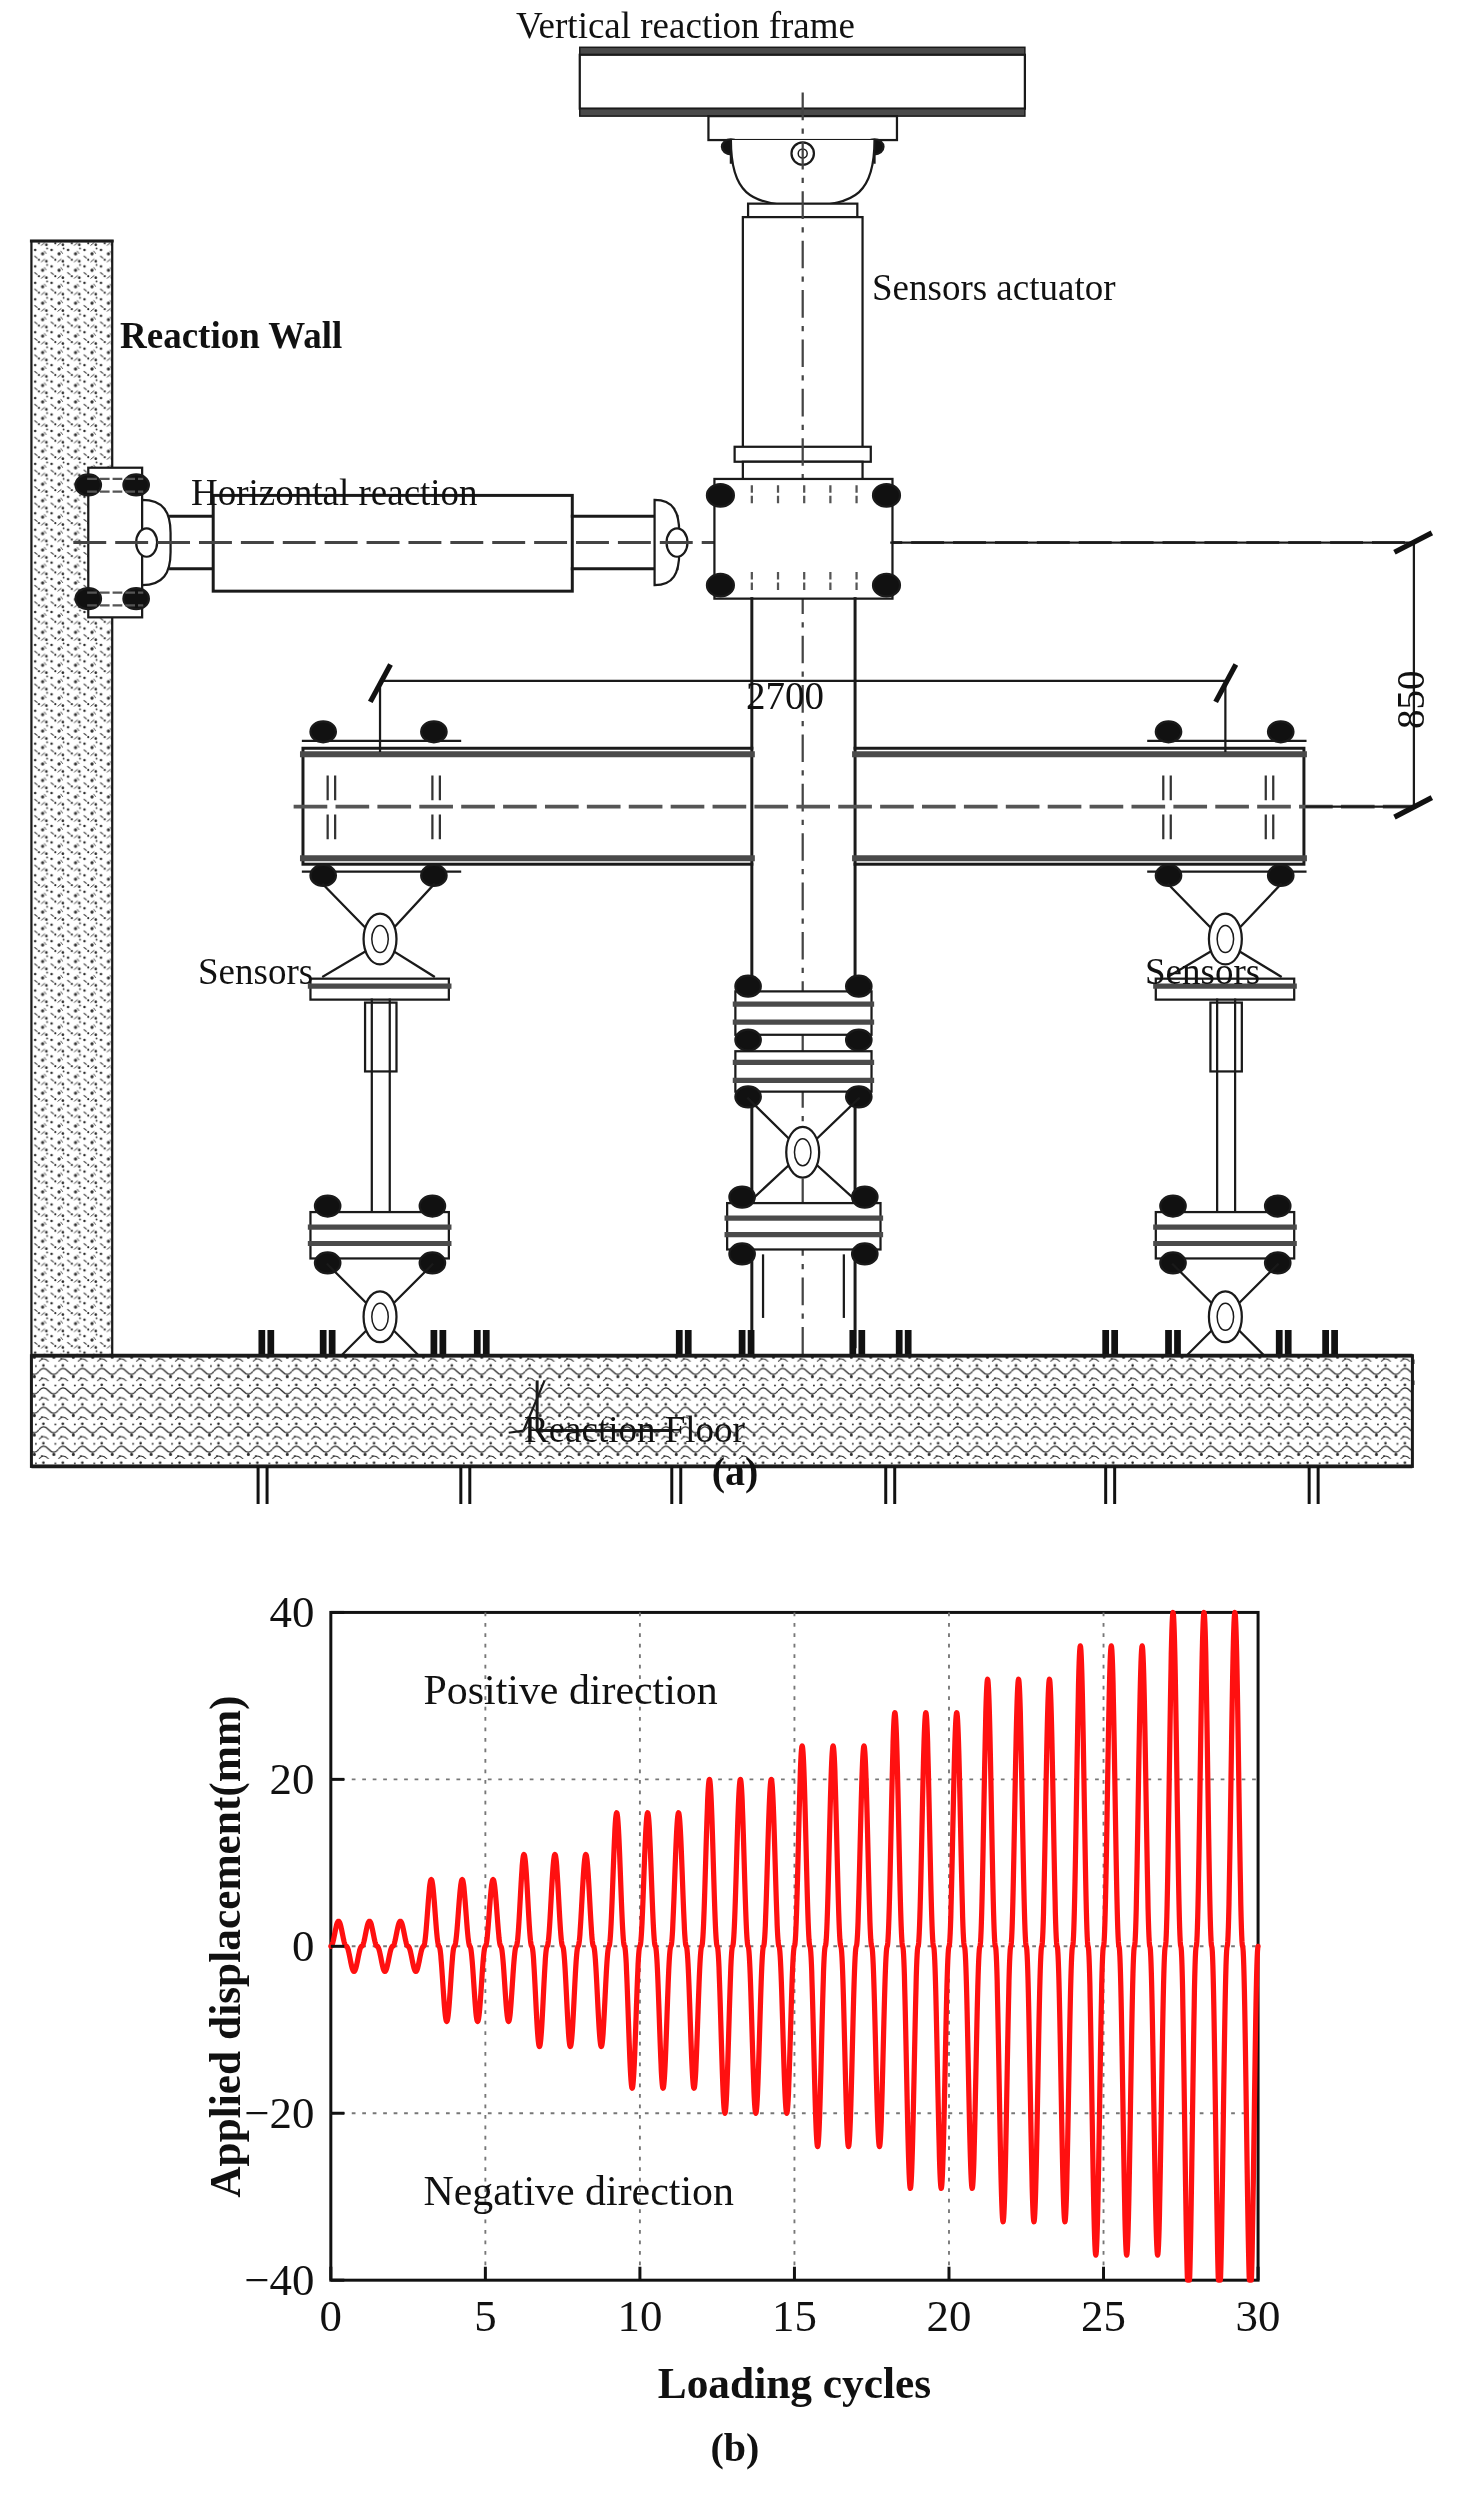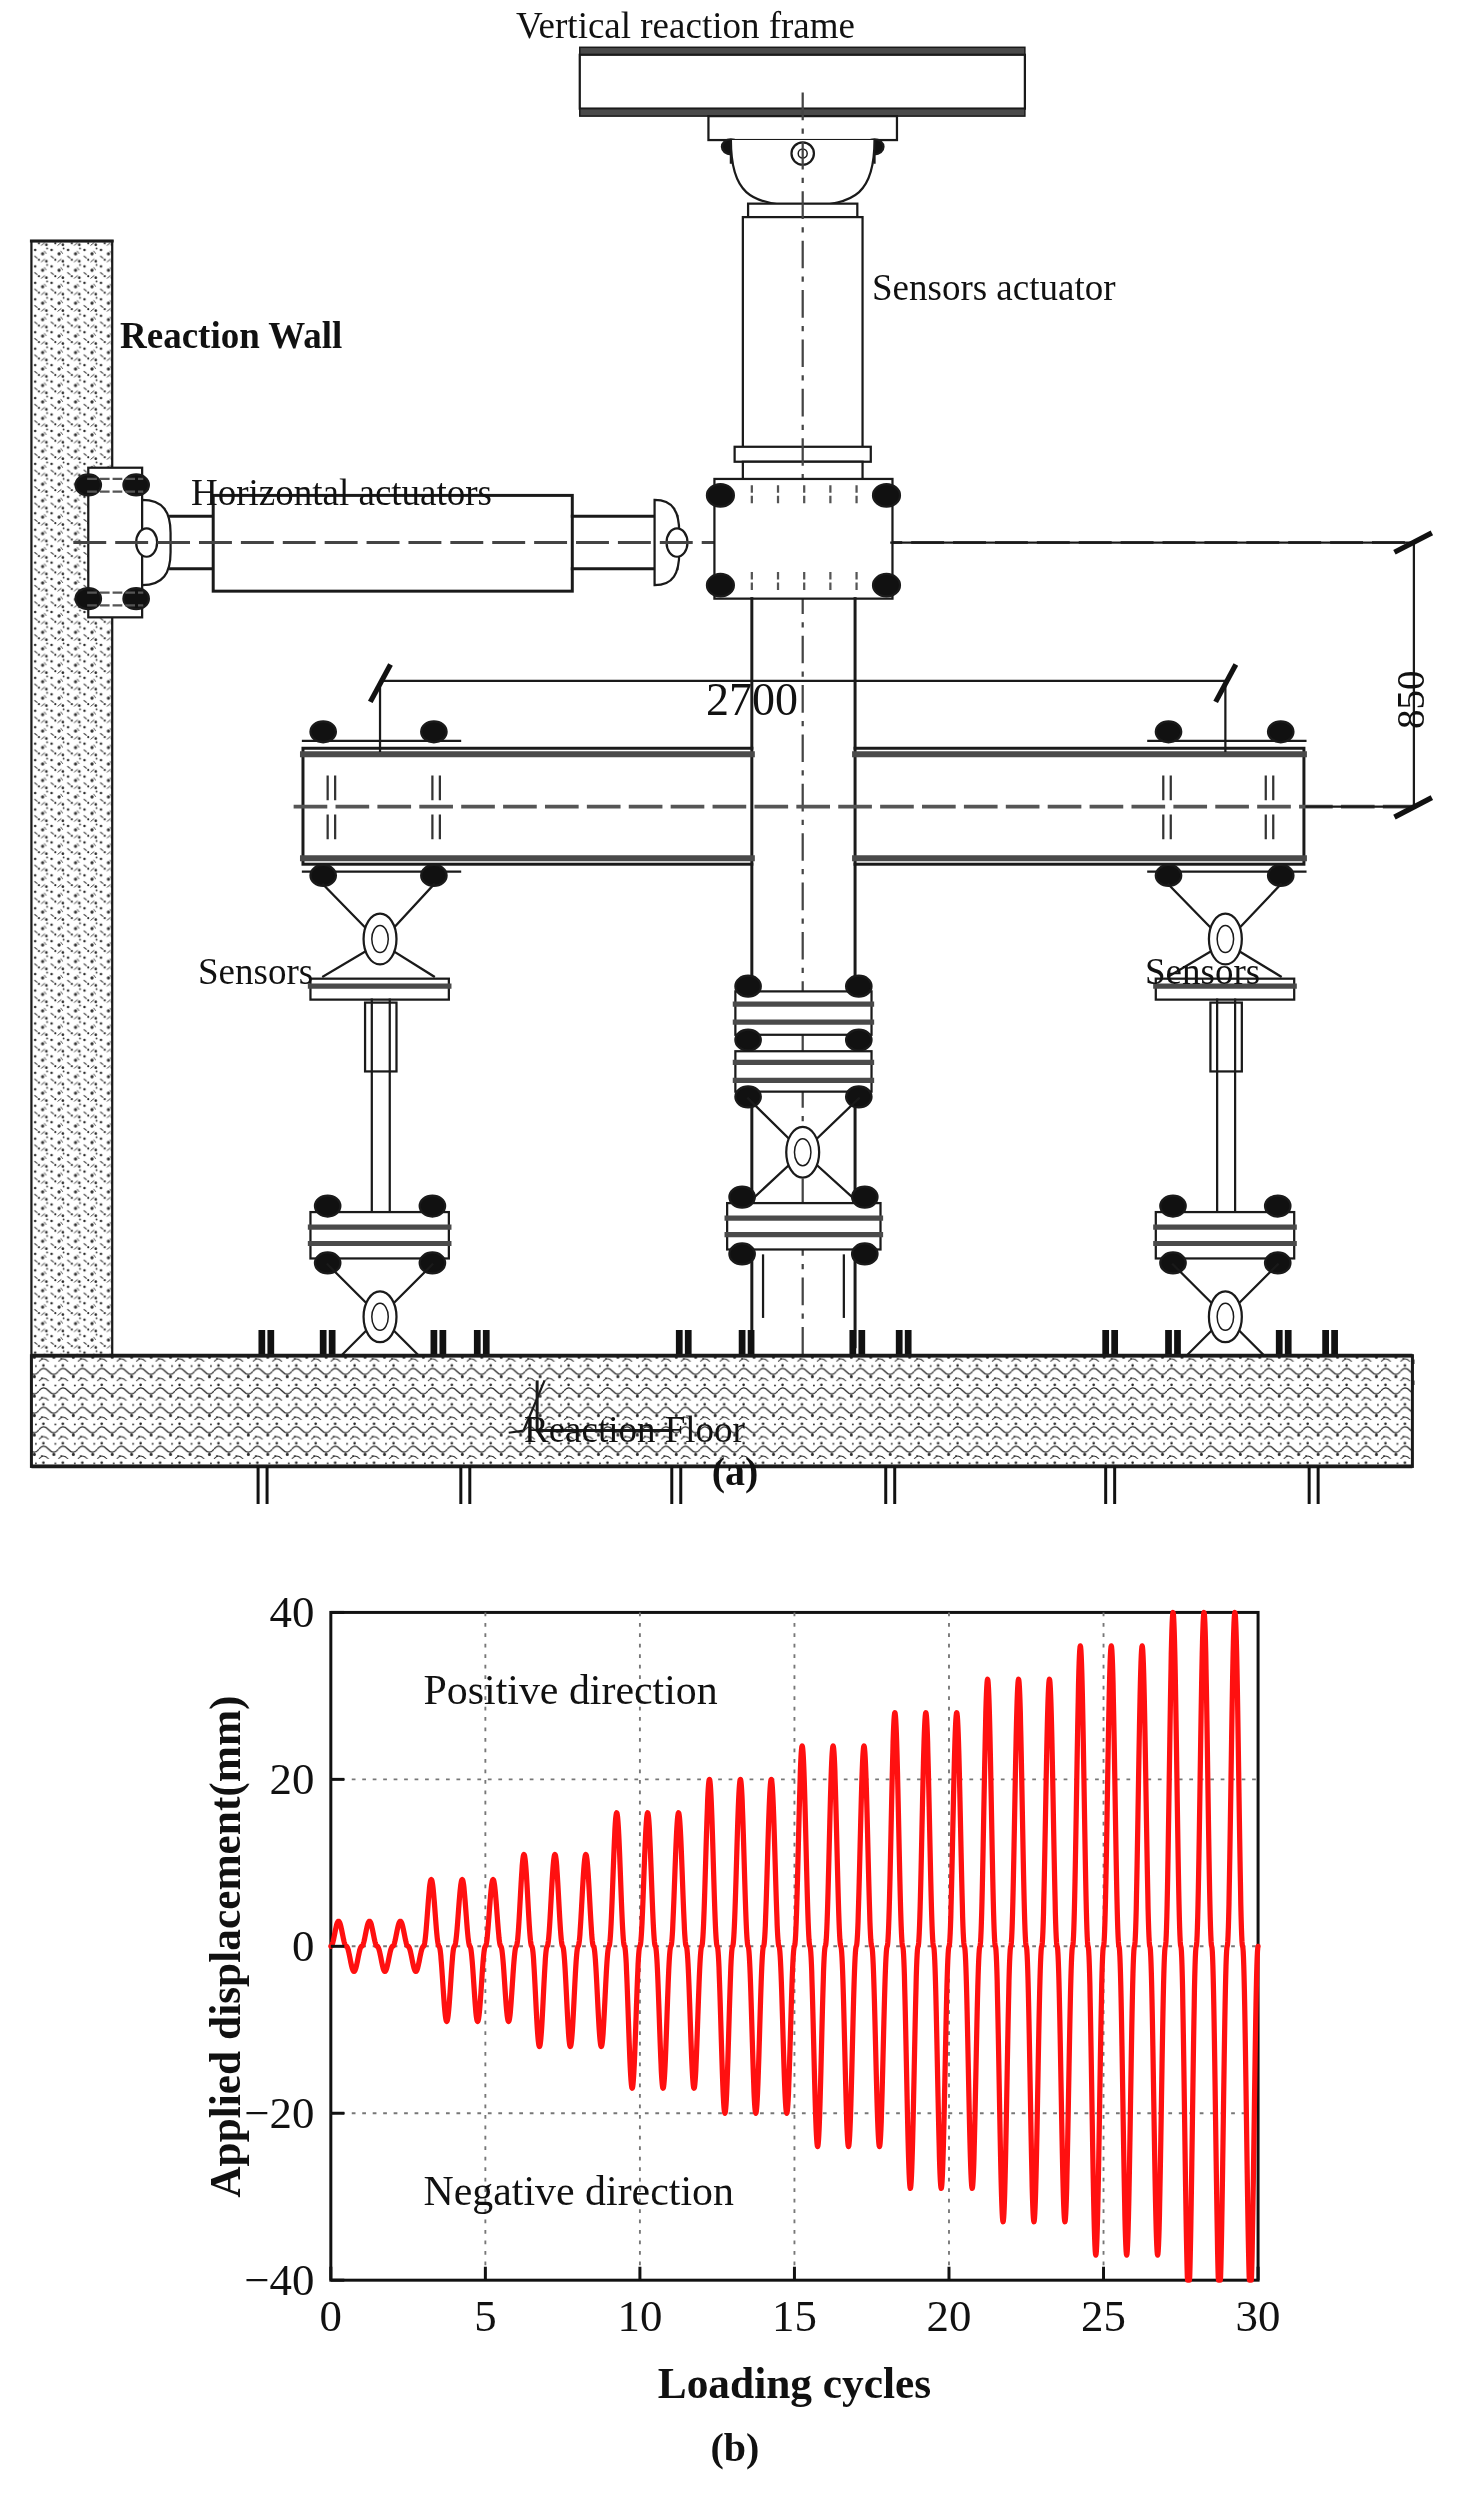--- a/index.html
+++ b/index.html
@@ -20,29 +20,29 @@
 <div class="fig">
 
   <div class="panel-a">
 
     <div class="lbl" style="left:516px;top:3.7px;font-size:37px;text-align:right;">Vertical reaction frame</div>
 
     <div class="lbl" style="left:872px;top:266px;font-size:37px;">Sensors actuator</div>
 
     <div class="lbl" style="left:120px;top:314px;font-size:37px;font-weight:bold;">Reaction Wall</div>
 
-    <div class="lbl" style="left:191px;top:471px;font-size:37px;">Horizontal actuators</div>
+    <div class="lbl" style="left:191px;top:471px;font-size:37px;">Horizontal reaction</div>
 
     <div class="lbl" style="left:198px;top:950px;font-size:37px;">Sensors</div>
 
     <div class="lbl" style="left:1145px;top:950px;font-size:37px;">Sensors</div>
 
     <div class="lbl" style="left:524px;top:1380px;font-size:37px;margin-top:28px;">Reaction Floor</div>
 
-    <div class="lbl" style="left:706px;top:673px;font-size:46px;">2700</div>
+    <div class="lbl" style="left:746px;top:673px;font-size:39px;">2700</div>
 
     <div class="lbl v-rot" style="left:1388px;top:729px;font-size:39px;">850</div>
 
     <svg width="1470" height="1504" viewBox="0 0 1965 2010">
       <defs>
         <pattern id="concrete" width="22" height="22" patternUnits="userSpaceOnUse">
           <rect width="22" height="22" fill="#fff"></rect>
           <circle cx="3" cy="4" r="1.6" fill="#222"></circle>
           <circle cx="13" cy="9" r="2.2" fill="#333"></circle>
           <circle cx="8" cy="17" r="1.4" fill="#222"></circle>

